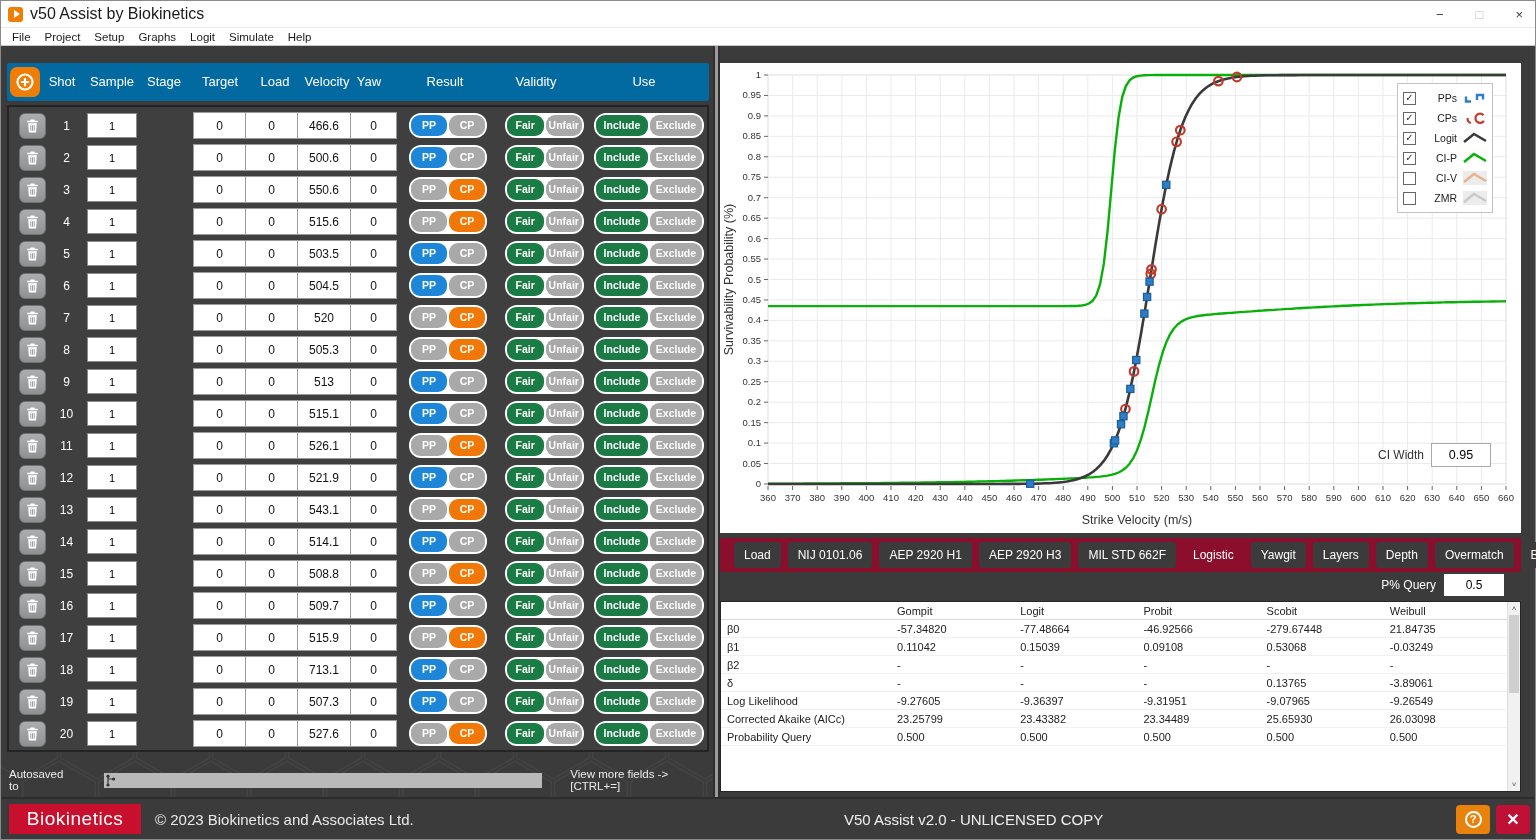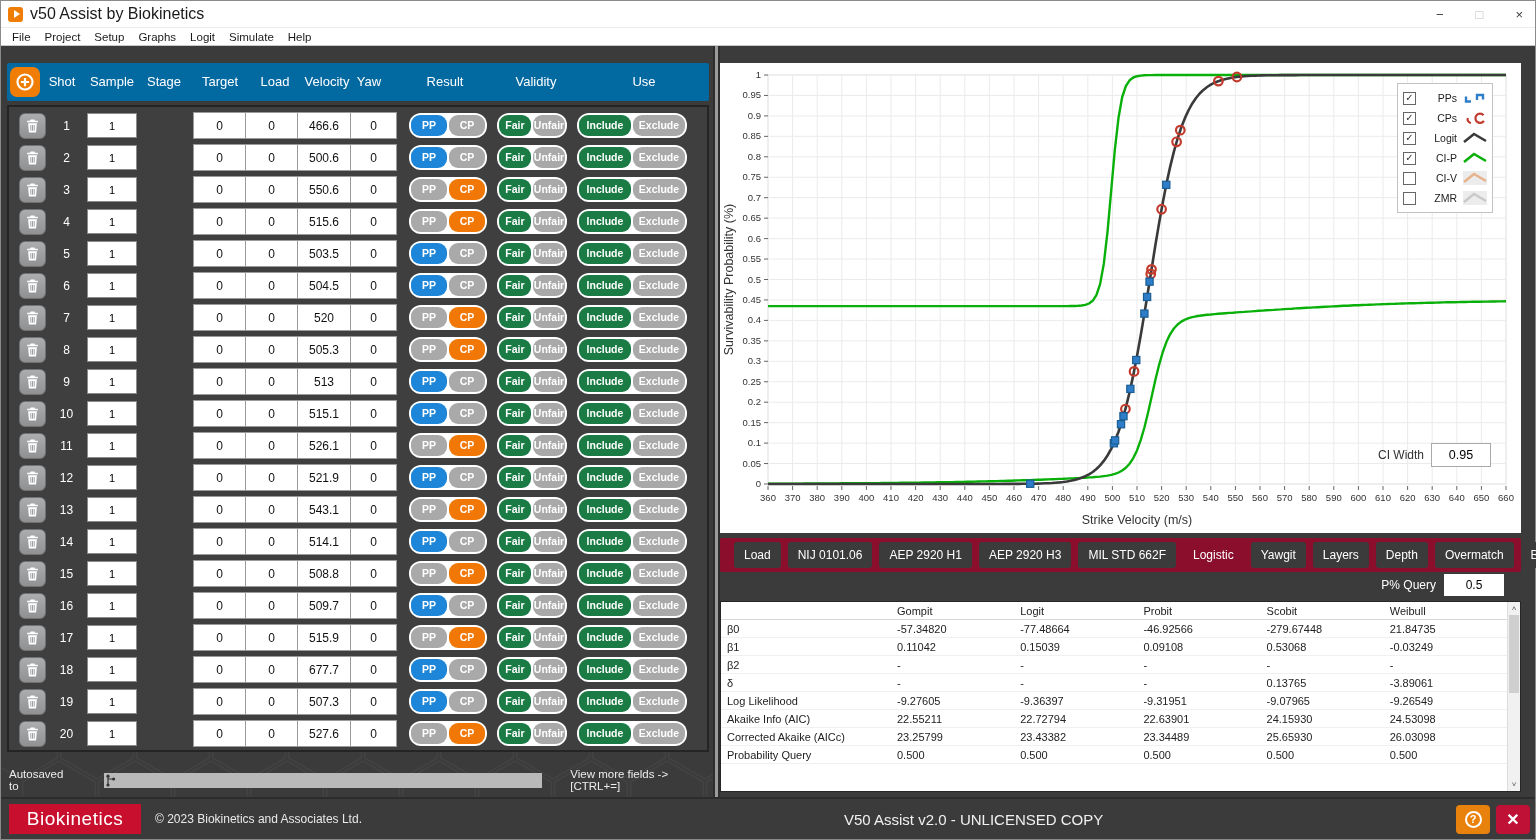--- a/index.html
+++ b/index.html
@@ -35,21 +35,21 @@
   .shot-row:last-child{margin-bottom:0;}
   .trash{width:27px;height:26px;margin-left:8px;background:linear-gradient(#abadaf,#8f9193);border:1px solid #707274;border-radius:6px;display:flex;align-items:center;justify-content:center;padding:0;flex:0 0 auto;}
   .c-num{width:41px;text-align:center;color:#fff;font-size:12px;flex:0 0 auto;}
   .c-sample{width:48px;height:23px;border:1px solid #8a8a8a;background:#fff;text-align:center;font-size:11px;padding:0;font-family:inherit;flex:0 0 auto;}
   .c-stage{width:56px;height:27px;flex:0 0 auto;}
   .cell{height:25px;border:1px solid #9b9b9b;background:#fff;display:flex;align-items:center;justify-content:center;font-size:12px;color:#111;flex:0 0 auto;}
   .cell+.cell{margin-left:-1px;}
   .c-target{width:51px;}.c-load{width:51px;}.c-vel{width:52px;}.c-yaw{width:45px;}
   .pair{height:25px;background:#fff;border-radius:12px;display:flex;align-items:center;padding:0 2px;gap:2px;flex:0 0 auto;box-sizing:border-box;}
   .pair-result{width:78px;margin-left:12px;}
-  .pair-val{width:70px;margin-left:10px;}
+  .pair-val{width:79px;margin-left:18px;}
   .pair-use{width:110px;margin-left:10px;}
   .tgl{flex:1;height:21px;line-height:21px;border-radius:9px;text-align:center;font-size:10.5px;font-weight:bold;color:#fff;background:#a9a9a9;}
   .on-blue{background:#1E86D8;}
   .on-orange{background:#F17806;}
   .on-green{background:#1B7B45;}
 
   .hexes{position:absolute;left:0;bottom:0;z-index:0;opacity:.55;}
   .autosave{position:absolute;left:0;right:5px;bottom:9px;height:16px;display:flex;align-items:center;z-index:2;gap:28px;}
   .autosave-label{color:#ececec;font-size:11.5px;margin-left:8px;}
   .autosave-bar{width:438px;height:15px;background:#b9b9b9;margin-left:6px;display:flex;align-items:center;flex:0 0 auto;}
@@ -87,21 +87,21 @@
   .stats-table{border-collapse:collapse;width:calc(100% - 13px);font-size:11px;color:#222;table-layout:fixed;}
   .stats-table th,.stats-table td{text-align:left;padding:2.5px 6px;font-weight:normal;overflow:hidden;white-space:nowrap;}
   .stats-table thead th{border-bottom:1px solid #d8d8d8;}
   .stats-table tbody tr{border-bottom:1px solid #f0f0f0;}
   .stats-scroll{position:absolute;top:0;right:0;bottom:0;width:13px;background:#f1f1f1;border-left:1px solid #ddd;display:flex;flex-direction:column;align-items:center;justify-content:space-between;font-size:8px;color:#555;padding:2px 0;box-sizing:border-box;}
   .stats-thumb{position:absolute;top:13px;right:1.5px;width:10px;height:78px;background:#cfcfcf;}
 
   
   .footer{height:40px;background:#3b3b3b;border-top:2px solid #2c2c2c;display:flex;align-items:center;position:relative;flex:0 0 auto;}
   .logo{width:132px;height:30px;margin-left:8px;background:#C8102E;color:#fff;display:flex;align-items:center;justify-content:center;font-size:19px;letter-spacing:.5px;}
-  .copyright{margin-left:14px;color:#e9e9e9;font-size:12px;}
+  .copyright{margin-left:14px;color:#e9e9e9;font-size:15px;}
   .center-text{position:absolute;left:843px;color:#f0f0f0;font-size:15px;}
   .fbtns{margin-left:auto;margin-right:5px;display:flex;gap:6px;}
   .fbtn{width:34px;height:29px;border-radius:4px;display:flex;align-items:center;justify-content:center;border:none;padding:0;}
   .fbtn.help{background:#E8820C;}
   .qcirc{width:17px;height:17px;border:2px solid #fff;border-radius:50%;color:#fff;font-weight:bold;font-size:11px;line-height:13px;text-align:center;box-sizing:border-box;}
   .fbtn.close{background:#BE1135;color:#fff;font-size:16px;font-weight:bold;}
 </style>
 </head>
 <body>
 
@@ -616,21 +616,21 @@
       <svg width="15" height="16" viewBox="0 0 24 25">
                 <path fill="#fff" d="M9 2h6l1 2.2h4.5v2.3H3.5V4.2H8zM5 8h14l-1.3 15H6.3z"></path>
                 <path stroke="#97999c" stroke-width="1.5" fill="none" d="M9.3 11v9M12 11v9M14.7 11v9"></path>
               </svg>
     </button>
     <div class="c-num">18</div>
     <input class="c-sample" value="1" style="">
     <div class="c-stage"></div>
     <div class="cell c-target">0</div>
     <div class="cell c-load">0</div>
-    <div class="cell c-vel">677.7</div>
+    <div class="cell c-vel">713.1</div>
     <div class="cell c-yaw">0</div>
     <div class="pair pair-result">
       <span class="tgl tgl-pp on-blue">PP</span>
       <span class="tgl tgl-cp">CP</span>
     </div>
     <div class="pair pair-val">
       <span class="tgl tgl-fair on-green">Fair</span>
       <span class="tgl tgl-unfair">Unfair</span>
     </div>
     <div class="pair pair-use">
@@ -1041,28 +1041,20 @@
               </tr>
               <tr>
                 <td>Log Likelihood</td>
                 <td>-9.27605</td>
                 <td>-9.36397</td>
                 <td>-9.31951</td>
                 <td>-9.07965</td>
                 <td>-9.26549</td>
               </tr>
               <tr>
-                <td>Akaike Info (AIC)</td>
-                <td>22.55211</td>
-                <td>22.72794</td>
-                <td>22.63901</td>
-                <td>24.15930</td>
-                <td>24.53098</td>
-              </tr>
-              <tr>
                 <td>Corrected Akaike (AICc)</td>
                 <td>23.25799</td>
                 <td>23.43382</td>
                 <td>23.34489</td>
                 <td>25.65930</td>
                 <td>26.03098</td>
               </tr>
               <tr>
                 <td>Probability Query</td>
                 <td>0.500</td>

